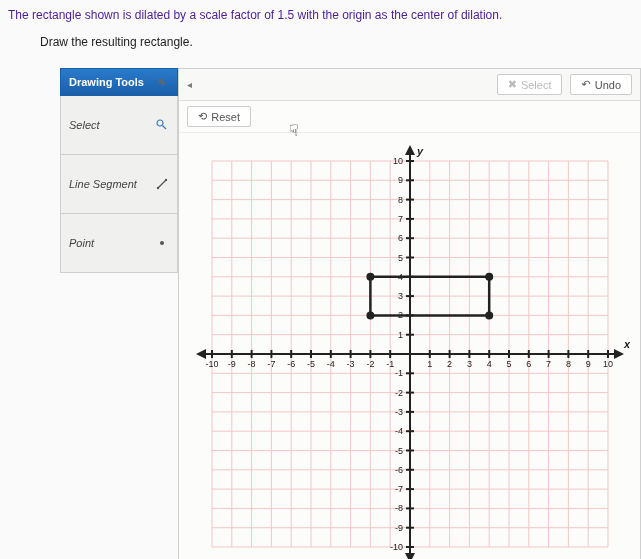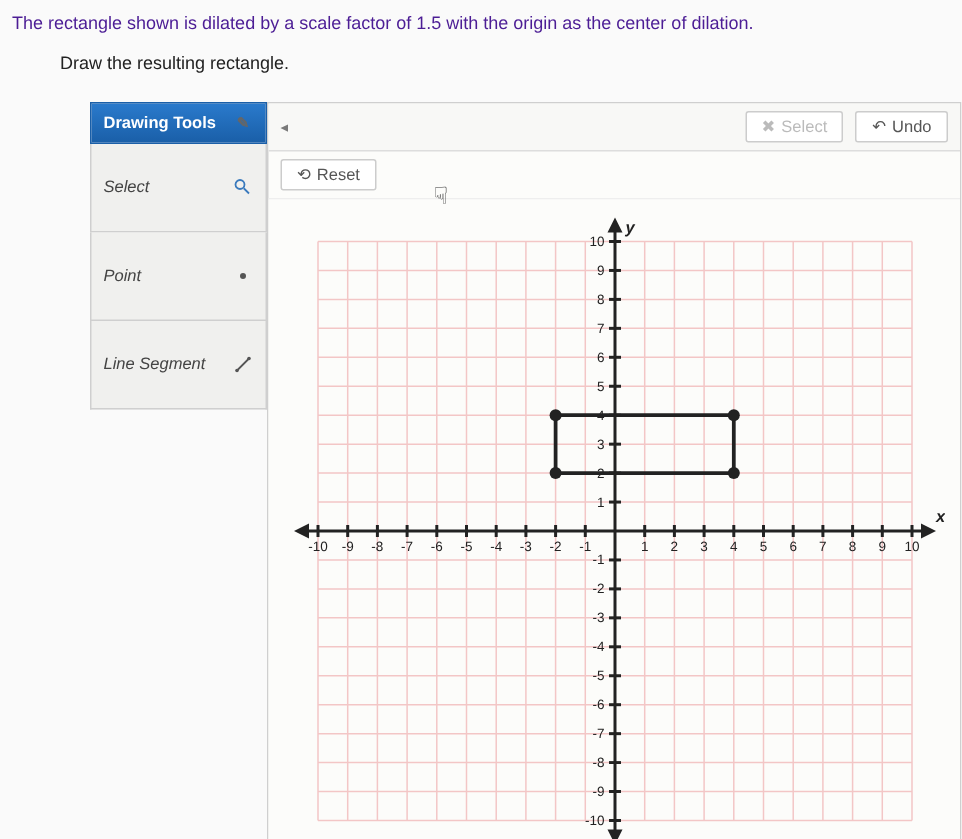--- a/index.html
+++ b/index.html
@@ -47,34 +47,34 @@
     <div class="tool-item">
       <span>Select</span>
       <span class="tool-icon">
         <svg width="12" height="12" viewBox="0 0 12 12">
             <circle cx="4" cy="4" r="3" fill="none" stroke="#3a7abd" stroke-width="1.2"></circle>
             <line x1="6.5" y1="6.5" x2="10" y2="10" stroke="#3a7abd" stroke-width="1.2"></line>
           </svg>
       </span>
     </div>
     <div class="tool-item">
-      <span>Point</span>
-      <span class="tool-icon">
-        <svg width="12" height="12" viewBox="0 0 12 12">
-            <circle cx="6" cy="6" r="2" fill="#555"></circle>
-          </svg>
-      </span>
-    </div>
-    <div class="tool-item">
       <span>Line Segment</span>
       <span class="tool-icon">
         <svg width="12" height="12" viewBox="0 0 12 12">
             <line x1="2" y1="10" x2="10" y2="2" stroke="#555" stroke-width="1.2"></line>
             <circle cx="2" cy="10" r="1.2" fill="#555"></circle>
             <circle cx="10" cy="2" r="1.2" fill="#555"></circle>
+          </svg>
+      </span>
+    </div>
+    <div class="tool-item">
+      <span>Point</span>
+      <span class="tool-icon">
+        <svg width="12" height="12" viewBox="0 0 12 12">
+            <circle cx="6" cy="6" r="2" fill="#555"></circle>
           </svg>
       </span>
     </div>
   </div>
 
   <div class="main-panel">
     <div class="toolbar">
       <div class="toolbar-hint">
         <span>◂</span>
       </div>

